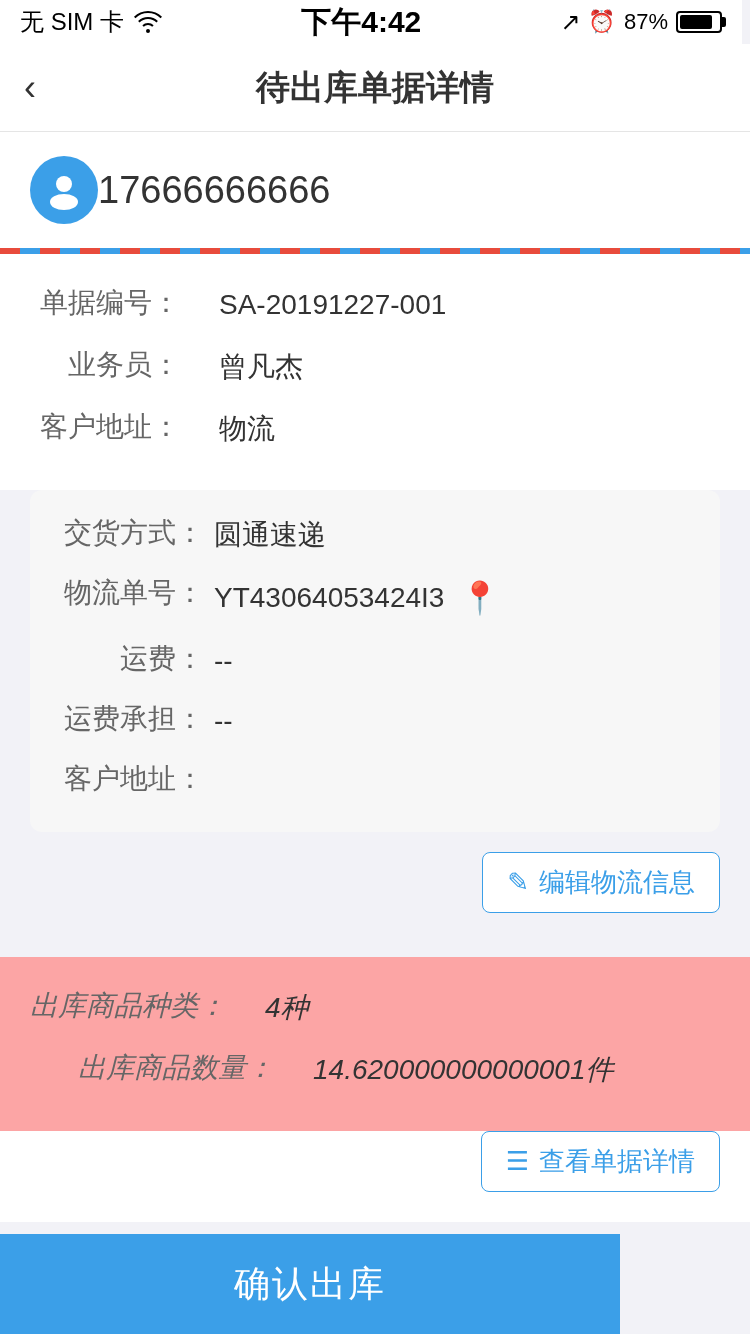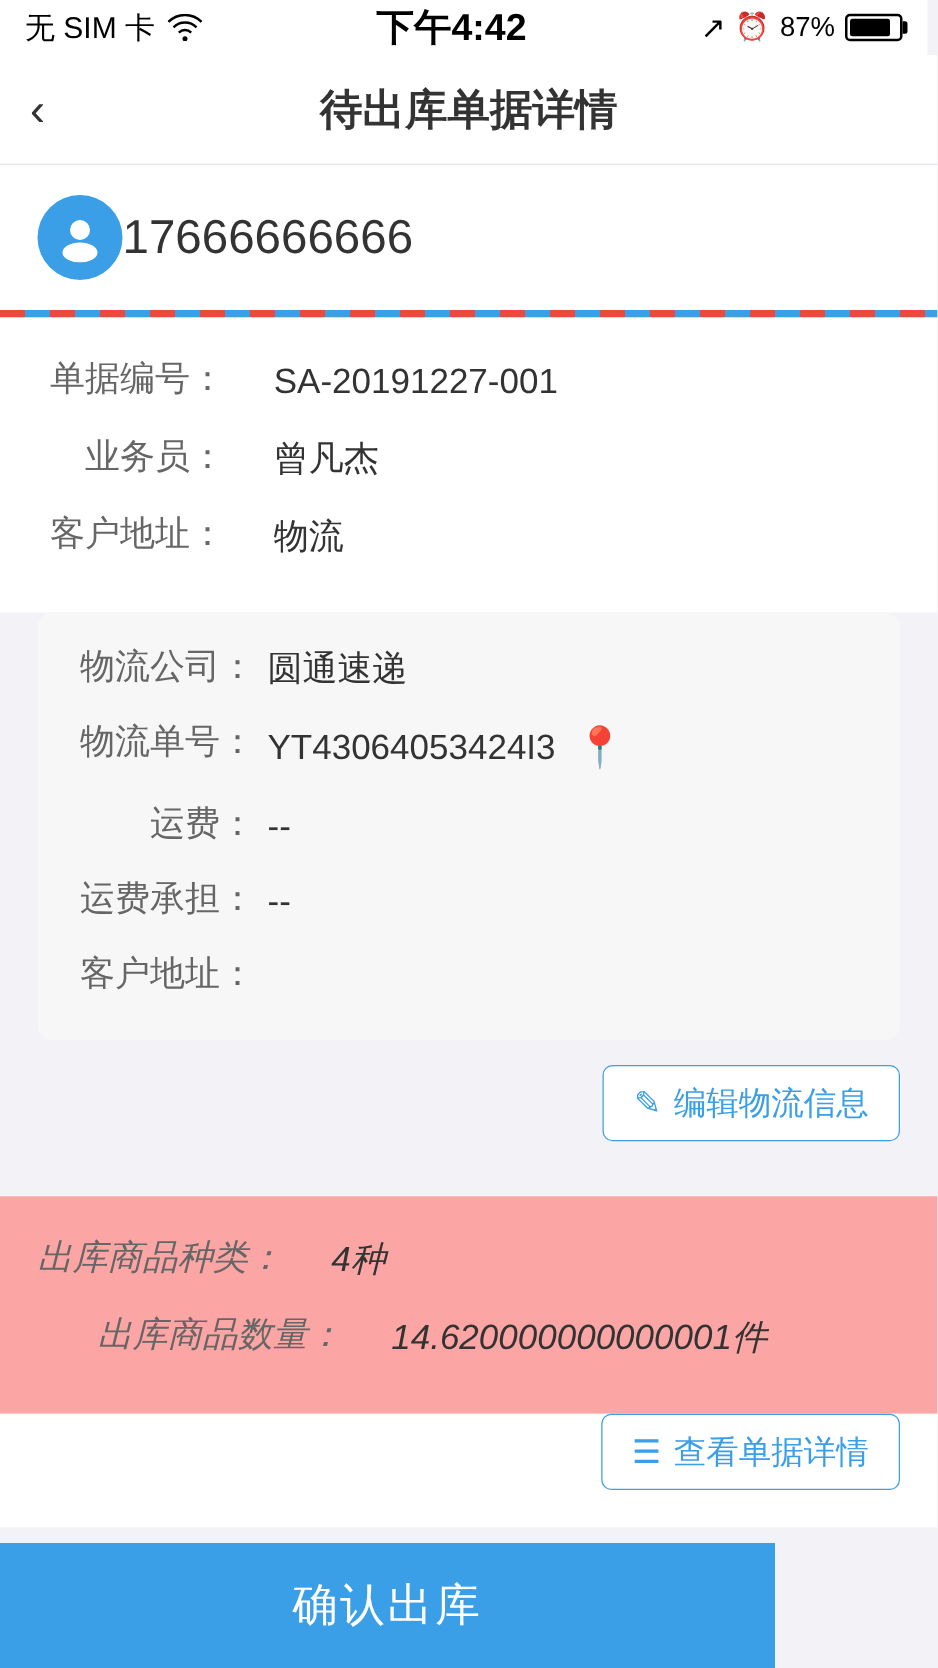--- a/index.html
+++ b/index.html
@@ -314,21 +314,21 @@
     <span class="info-value">曾凡杰</span>
   </div>
   <div class="info-row">
     <span class="info-label">客户地址：</span>
     <span class="info-value">物流</span>
   </div>
 </div>
 
 <div class="logistics-box">
   <div class="logistics-row">
-    <span class="logistics-label">物流公司：</span>
+    <span class="logistics-label">交货方式：</span>
     <span class="logistics-value">圆通速递</span>
   </div>
   <div class="logistics-row">
     <span class="logistics-label">物流单号：</span>
     <div class="logistics-value">
       <span>YT43064053424I3</span>
       <span class="location-icon">📍</span>
     </div>
   </div>
   <div class="logistics-row">

